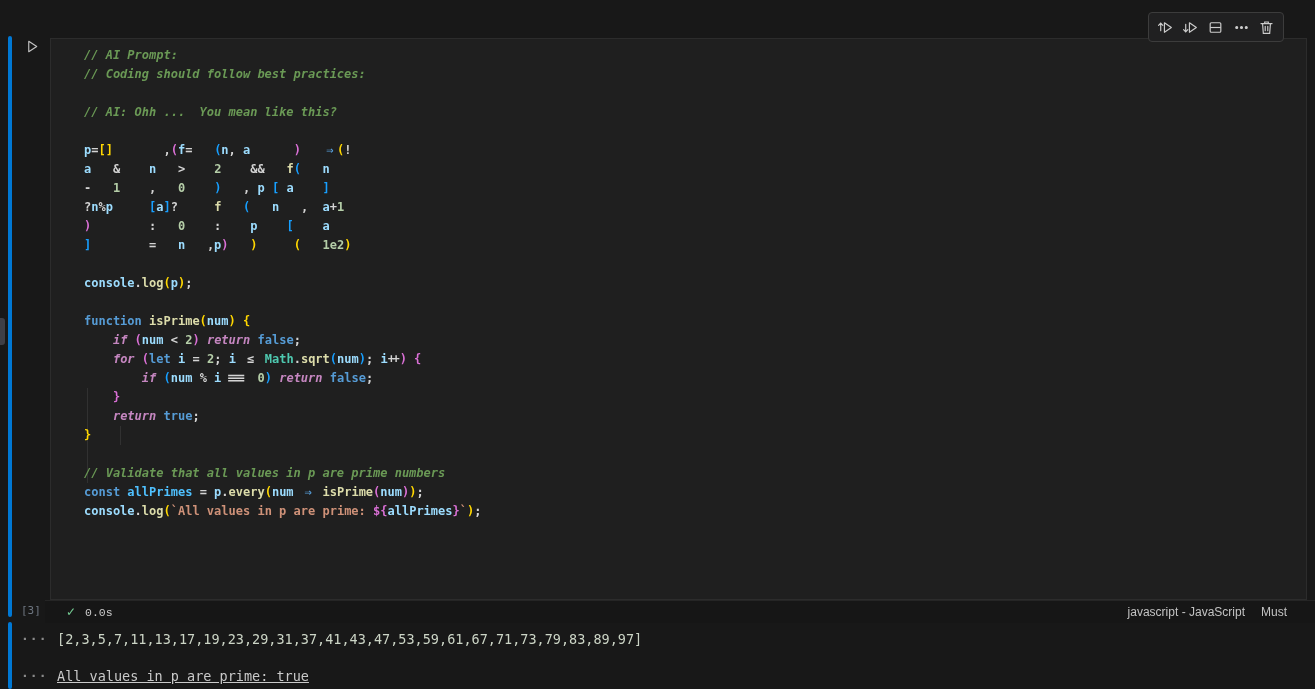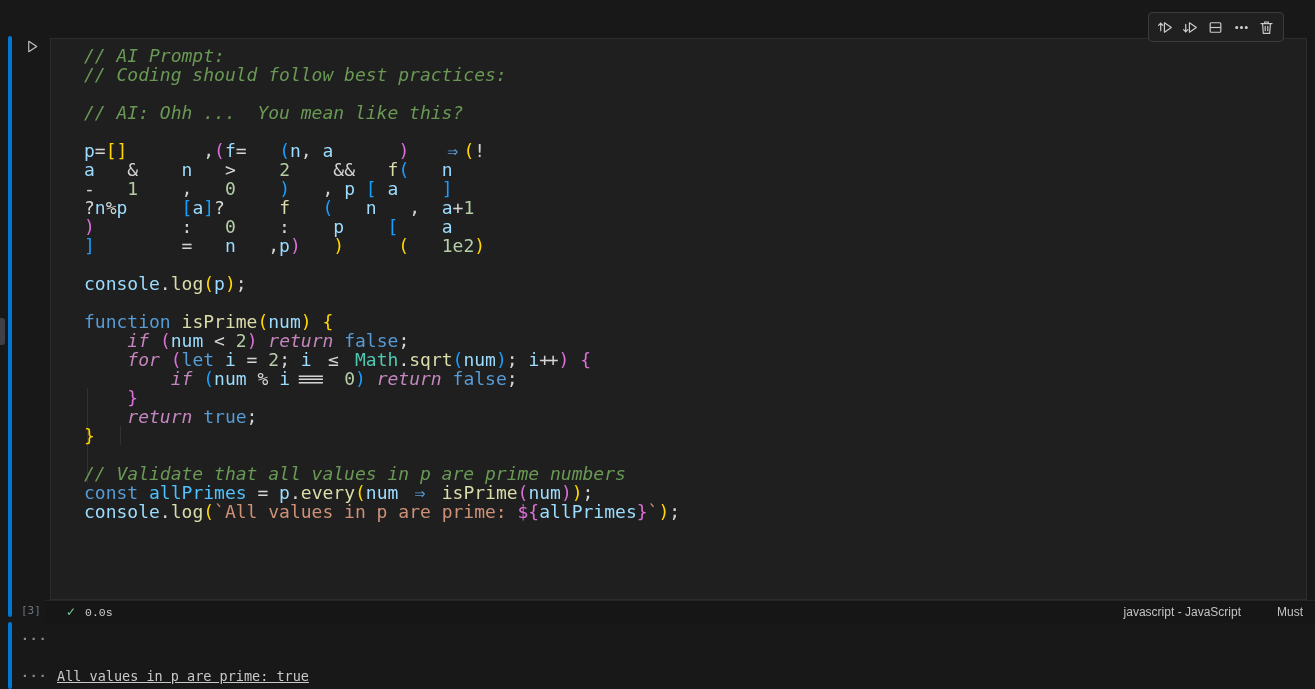--- a/index.html
+++ b/index.html
@@ -5,21 +5,21 @@
   html,body{margin:0;padding:0;background:#181818;width:1315px;height:689px;overflow:hidden;
     font-family:"DejaVu Sans Mono",monospace;}
   
   .focus-bar{position:absolute;left:8px;width:4px;background:#0078d4;border-radius:2px;}
   
   .scroll-tab{position:absolute;left:0;top:318px;width:5px;height:27px;background:#3f3f46;border-radius:0 3px 3px 0;}
   
   .run-btn{position:absolute;left:23px;top:37px;width:18px;height:18px;display:flex;align-items:center;justify-content:center;cursor:pointer;}
   
   .editor{position:absolute;left:50px;top:38px;width:1257px;height:562px;background:#1f1f1f;border:1px solid #2c2c2c;box-sizing:border-box;}
-  .code{position:absolute;left:33px;top:7px;font-size:18px;line-height:19px;color:#d4d4d4;}
+  .code{position:absolute;left:33px;top:7px;font-size:12px;line-height:19px;color:#d4d4d4;font-weight:bold;}
   .cl{height:19px;white-space:pre;}
   .tok-cm{color:#6a9955;font-style:italic;}
   .tok-kw{color:#569cd6;}
   .tok-ctl{color:#c586c0;font-style:italic;}
   .tok-var{color:#9cdcfe;}
   .tok-cvar{color:#4fc1ff;}
   .tok-fn{color:#dcdcaa;}
   .tok-num{color:#b5cea8;}
   .tok-str{color:#ce9178;}
   .tok-cls{color:#4ec9b0;}
@@ -37,21 +37,21 @@
     padding:0 4px;box-sizing:border-box;z-index:5;}
   .tb-icon{width:20px;height:22px;display:flex;align-items:center;justify-content:center;cursor:pointer;border-radius:3px;}
   .tb-icon svg{stroke:#cccccc;fill:none;stroke-width:1.1;}
   
   .statusbar{position:absolute;left:45px;top:600px;width:1270px;height:23px;background:#161616;
     border-top:1px solid #252525;box-sizing:border-box;display:flex;align-items:center;
     font-family:"Liberation Sans",sans-serif;font-size:12px;color:#cccccc;}
   .exec-count{position:absolute;left:21px;top:604px;font-family:"DejaVu Sans Mono",monospace;font-size:11px;color:#6e7681;}
   .check{color:#73c991;font-size:12px;margin-left:21px;margin-right:9px;}
   .duration{font-size:11.5px;font-family:Liberation Mono, monospace;}
-  .sb-right{margin-left:auto;display:flex;gap:36px;padding-right:12px;}
+  .sb-right{margin-left:auto;display:flex;gap:16px;padding-right:28px;}
   .sb-item{cursor:pointer;color:#c3c3c3;}
   
   .out-row{position:absolute;left:0;width:1315px;height:20px;}
   .out-more{position:absolute;left:21px;top:-3px;color:#8a8a8a;font-size:13px;font-weight:bold;letter-spacing:1px;cursor:pointer;}
   .out-text{position:absolute;left:57px;top:0;font-size:13.5px;white-space:pre;}
   .out-0{color:#ccd5c6;}
   .out-1{color:#c9c9c9;text-decoration:underline;}
 </style>
 </head>
 <body>
@@ -139,18 +139,19 @@
   <span class="duration">0.0s</span>
   <span class="sb-right">
     <span class="sb-item">javascript - JavaScript</span>
     <span class="sb-item">Must</span>
   </span>
 </div>
 
 <div id="outputs">
     <div class="out-row" style="top: 631px;">
       <span class="out-more">...</span>
+      <span class="out-text out-0">[2,3,5,7,11,13,17,19,23,29,31,37,41,43,47,53,59,61,67,71,73,79,83,89,97]</span>
     </div>
     <div class="out-row" style="top: 668px;">
       <span class="out-more">...</span>
       <span class="out-text out-1">All values in p are prime: true</span>
     </div>
   </div>
 
 </body></html>

